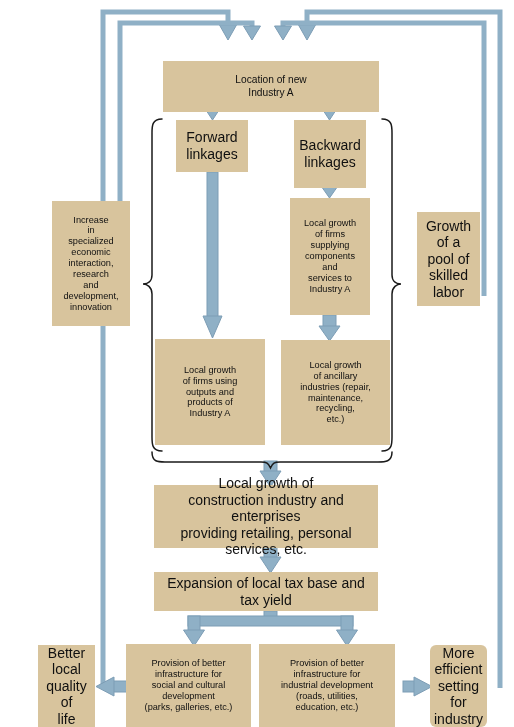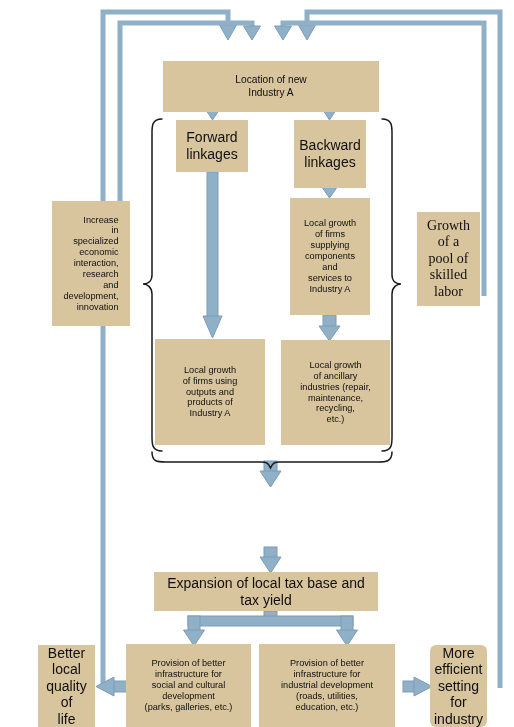--- a/index.html
+++ b/index.html
@@ -131,57 +131,60 @@
 
   <div class="node n-fs10" style="left:163px;top:40px;width:216px;height:51px;">Location of new
 Industry A</div>
 
   <div class="node n-fs95" style="left:176px;top:120px;width:72px;height:52px;">Forward
 linkages</div>
 
   <div class="node n-fs95" style="left:294px;top:120px;width:72px;height:68px;">Backward
 linkages</div>
 
-  <div class="node n-fs9" style="left:52px;top:201px;width:78px;height:125px;text-align:right;">Increase
+  <div class="node n-fs9" style="left:52px;top:201px;width:78px;height:125px;">Increase
 in
 specialized
 economic
 interaction,
 research
 and
 development,
 innovation</div>
 
   <div class="node n-fs9" style="left:290px;top:198px;width:80px;height:117px;">Local growth
 of firms
 supplying
 components
 and
 services to
 Industry A</div>
 
-  <div class="node n-fs95" style="left:417px;top:212px;width:63px;height:94px;font-family:Liberation Serif, serif;">Growth
+  <div class="node n-fs95" style="left:417px;top:212px;width:63px;height:94px;">Growth
 of a
 pool of
 skilled
 labor</div>
 
   <div class="node n-fs9" style="left:155px;top:339px;width:110px;height:106px;">Local growth
 of firms using
 outputs and
 products of
 Industry A</div>
 
   <div class="node n-fs9" style="left:281px;top:340px;width:109px;height:105px;">Local growth
 of ancillary
 industries (repair,
 maintenance,
 recycling,
 etc.)</div>
 
+  <div class="node n-fs95" style="left:154px;top:485px;width:224px;height:63px;">Local growth of
+construction industry and enterprises
+providing retailing, personal services, etc.</div>
 
   <div class="node n-fs95" style="left:154px;top:572px;width:224px;height:39px;">Expansion of local tax base and tax yield</div>
 
   <div class="node n-fs95" style="left:38px;top:645px;width:57px;height:82px;">Better
 local
 quality
 of
 life</div>
 
   <div class="node n-fs9" style="left:126px;top:644px;width:125px;height:83px;">Provision of better

